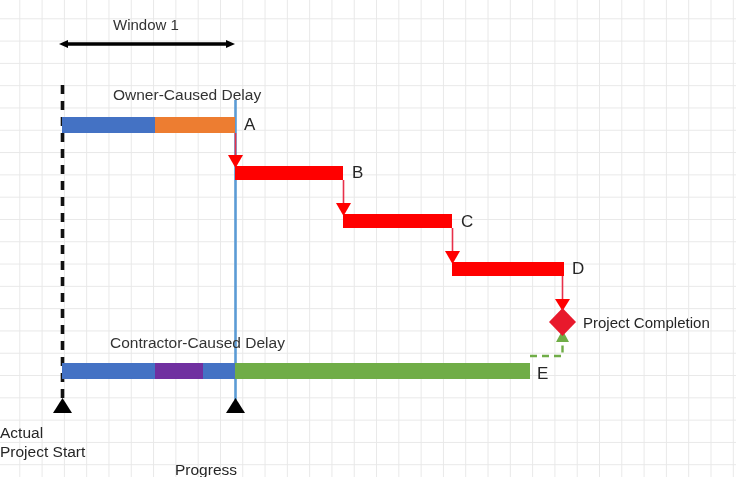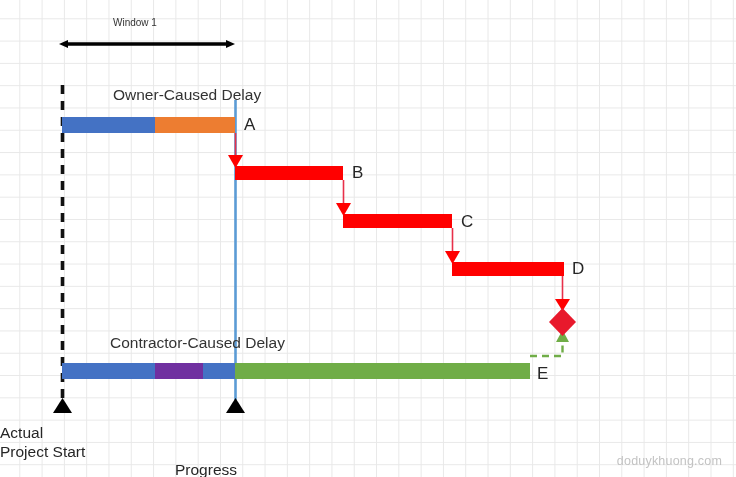--- a/index.html
+++ b/index.html
@@ -30,21 +30,21 @@
     height: 477px;
   }
   .lbl {
     position: absolute;
     color: #3a3a3a;
     font-family: "Liberation Sans", sans-serif;
     white-space: nowrap;
     line-height: 1.12;
   }
   .lbl-window {
-    font-size: 10px;
+    font-size: 15px;
     color: #333333;
     text-align: right;
   }
   .lbl-group {
     font-size: 15.5px;
     color: #333333;
   }
   .lbl-task {
     font-size: 17px;
     color: #262626;
@@ -172,27 +172,27 @@
   <div class="lbl lbl-group" style="left:113px; top:86px;">Owner-Caused Delay</div>
 
   <div class="lbl lbl-group" style="left:110px; top:334px;">Contractor-Caused Delay</div>
 
   <div class="lbl lbl-task" style="left:244px; top:115px;">A</div>
   <div class="lbl lbl-task" style="left:352px; top:163px;">B</div>
   <div class="lbl lbl-task" style="left:461px; top:212px;">C</div>
   <div class="lbl lbl-task" style="left:572px; top:259px;">D</div>
   <div class="lbl lbl-task" style="left:537px; top:364px;">E</div>
 
+  <div class="lbl lbl-milestone" style="left:583px; top:315px;">Project Completion</div>
 
   <div class="lbl lbl-axis" style="left:0px; top:424px; width:125px;">
     <div>Actual</div>
     <div>Project Start</div>
   </div>
 
   <div class="lbl lbl-axis" style="left:175px; top:424px; width:122px;margin-top:37px;">
     <div>Progress</div>
     <div>Data Date</div>
   </div>
 
 
-  <div class="watermark">doduykhuong.com</div>
 
 </div>
 
 </body></html>

